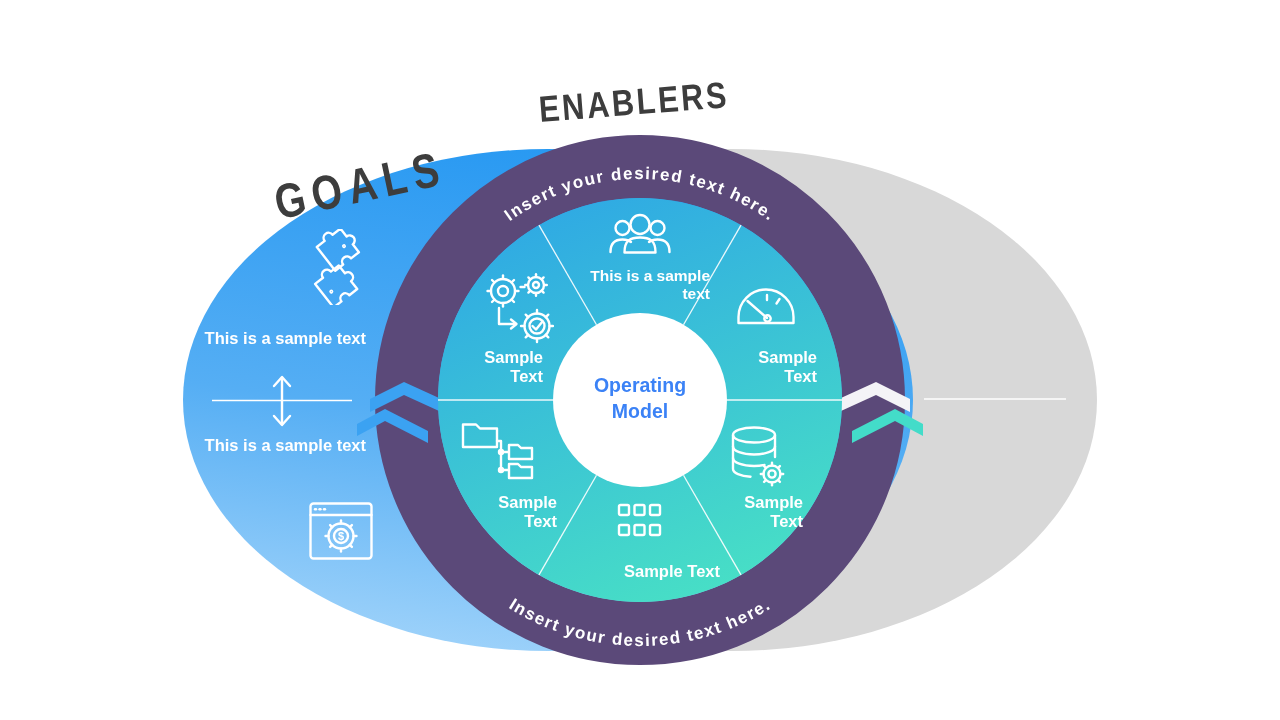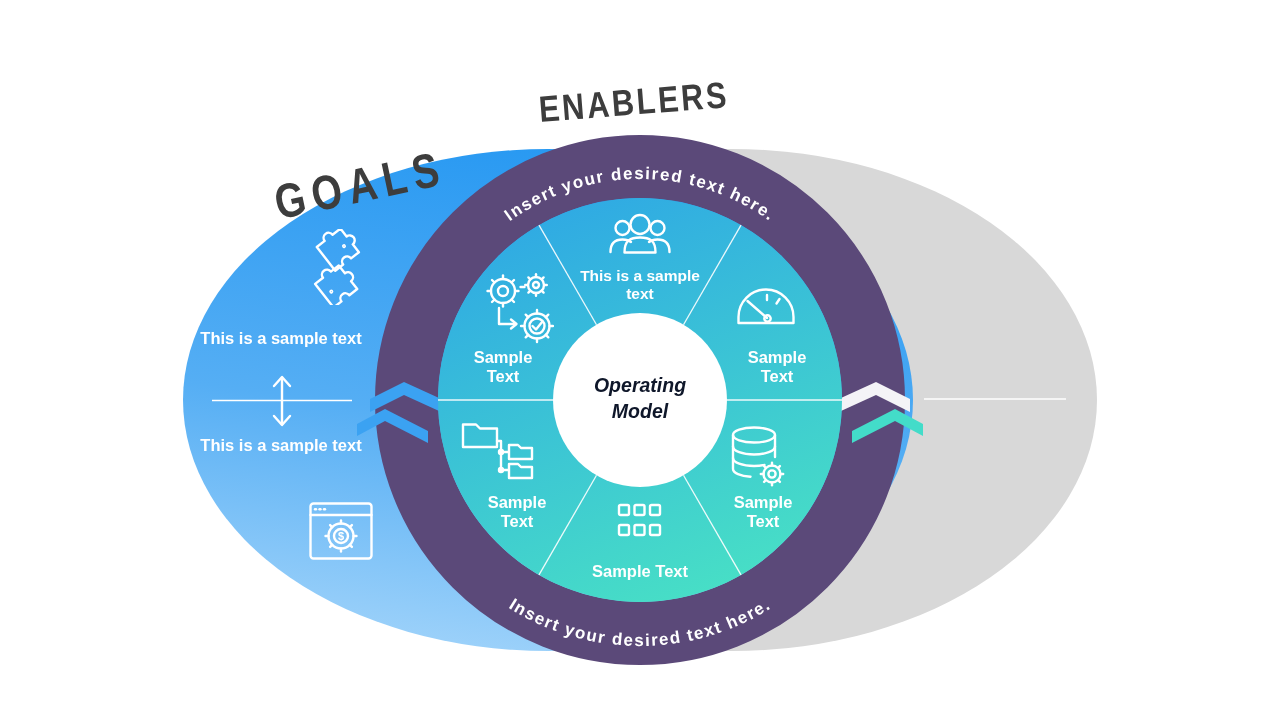--- a/index.html
+++ b/index.html
@@ -4,25 +4,25 @@
 <style>
   html,body{margin:0;padding:0;background:#fff;}
   .slide{position:relative;width:1280px;height:720px;background:#ffffff;overflow:hidden;
          font-family:"Liberation Sans",sans-serif;}
   .abs{position:absolute;}
   .hdr{font-weight:700;color:#3d3d3d;text-align:center;white-space:nowrap;}
   .hdr-goals{left:230px;top:158px;width:260px;font-size:46px;letter-spacing:8px;
              transform:rotate(-12deg) scaleX(.85) scaleY(1.05);}
   .hdr-enablers{left:504px;top:82px;width:260px;font-size:35px;letter-spacing:3px;
              transform:rotate(-4.5deg) scaleX(.88) scaleY(1.05);}
-  .wlabel{color:#ffffff;font-weight:700;text-align:center;line-height:1.18;}
+  .wlabel{color:#ffffff;font-weight:700;text-align:right;line-height:1.18;}
   .t16{font-size:16.5px;}
   .t15{font-size:15.5px;}
   .center-title{left:570px;top:372px;width:140px;font-size:19.5px;font-weight:700;
-                color:#0f172a;text-align:center;line-height:1.35;font-style:italic;}
+                color:#3b82f6;text-align:center;line-height:1.35;}
   .icon{display:block;}
   .icon *{stroke:#ffffff;fill:none;stroke-width:2.4;stroke-linecap:round;stroke-linejoin:round;}
   .icon text{stroke:none;fill:#ffffff;font-weight:700;font-family:"Liberation Sans",sans-serif;}
   svg.bg{position:absolute;left:0;top:0;}
   .arc-label{font-family:"Liberation Sans",sans-serif;font-size:17px;font-weight:700;
              fill:#ffffff;letter-spacing:1.5px;}
 </style>
 </head>
 <body>
 

